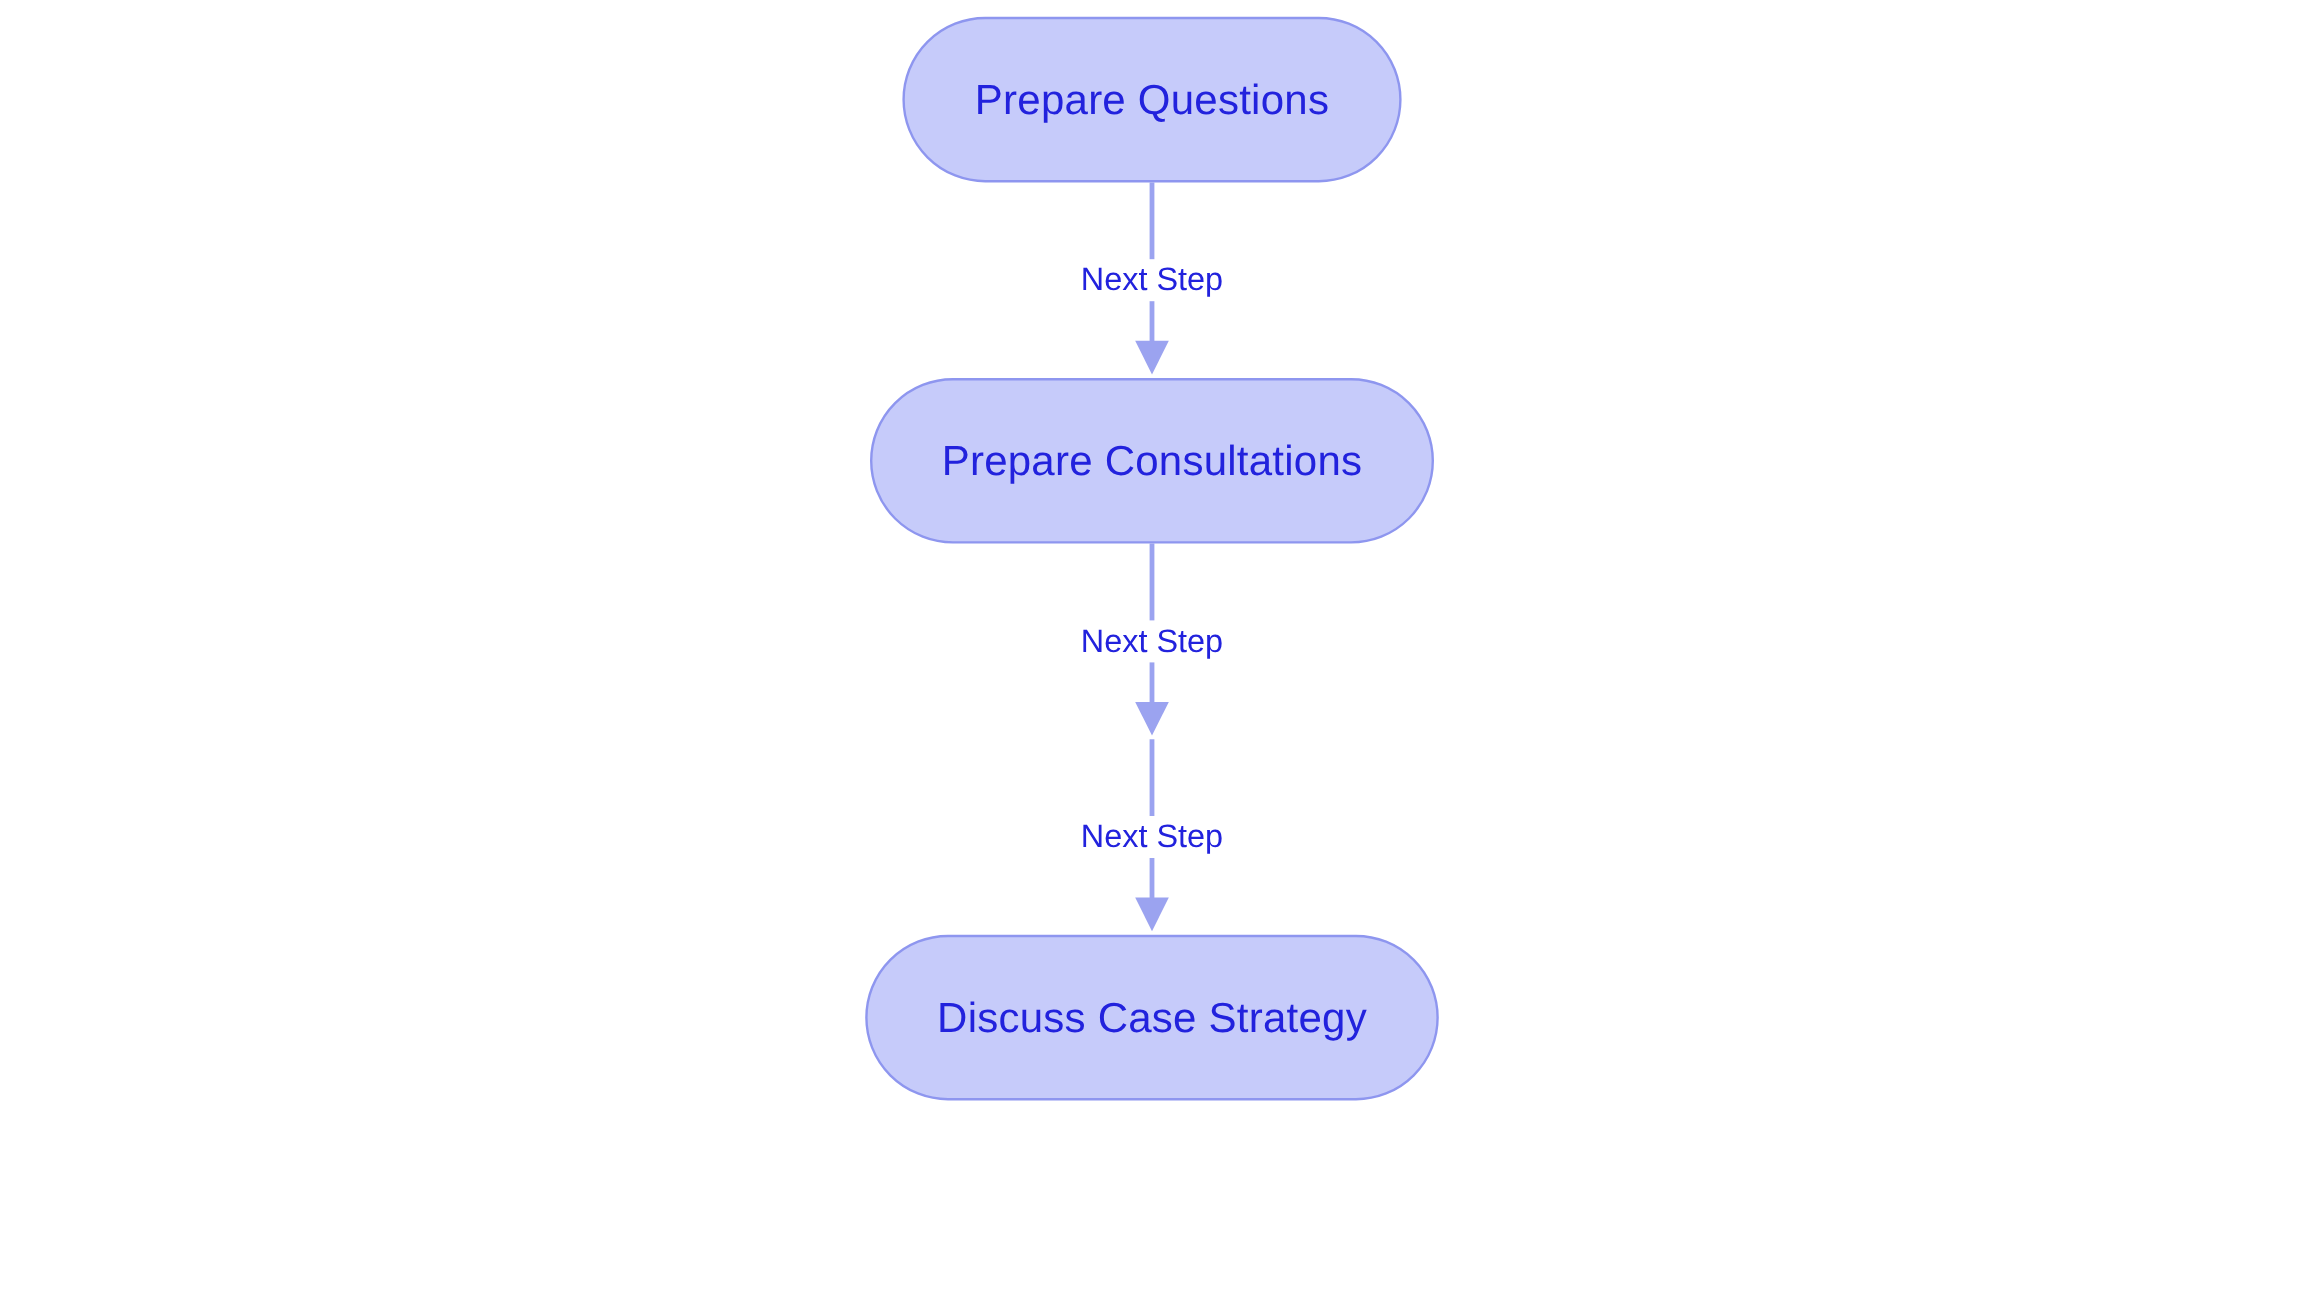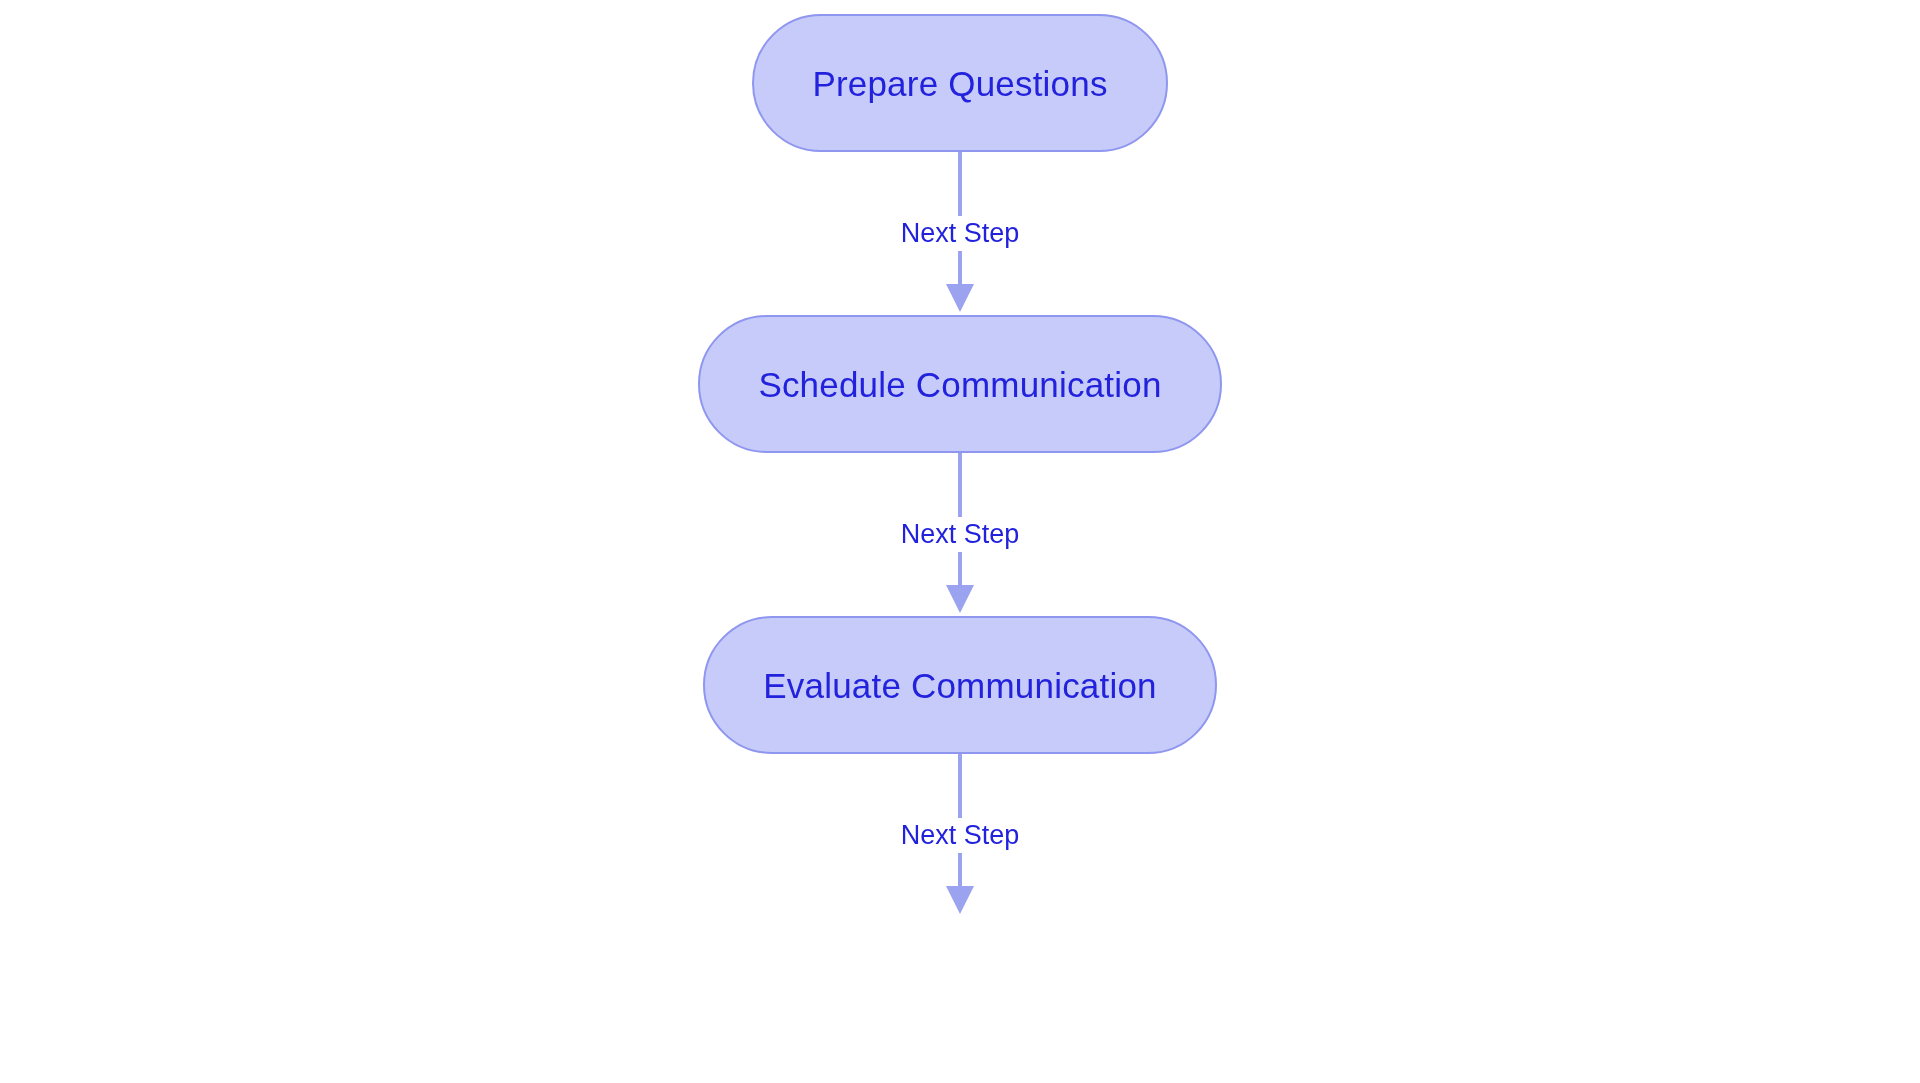--- a/index.html
+++ b/index.html
@@ -105,38 +105,38 @@
 
     <div class="connector">
       <svg viewBox="0 0 400 163" xmlns="http://www.w3.org/2000/svg" aria-hidden="true">
         <line x1="200" y1="0" x2="200" y2="140" stroke="#9ba3f0" stroke-width="4"></line>
         <polygon points="186,132 214,132 200,160" fill="#9ba3f0"></polygon>
       </svg>
       <span class="edge-label">Next Step</span>
     </div>
 
     <div class="node">
-      <span class="node-label">Schedule Communication</span>
-    </div>
-
-    <div class="connector">
-      <svg viewBox="0 0 400 163" xmlns="http://www.w3.org/2000/svg" aria-hidden="true">
-        <line x1="200" y1="0" x2="200" y2="140" stroke="#9ba3f0" stroke-width="4"></line>
-        <polygon points="186,132 214,132 200,160" fill="#9ba3f0"></polygon>
-      </svg>
-      <span class="edge-label">Next Step</span>
-    </div>
-
-    <div class="node">
-      <span class="node-label">Evaluate Communication</span>
+      <span class="node-label">Prepare Consultations</span>
     </div>
 
     <div class="connector">
       <svg viewBox="0 0 400 163" xmlns="http://www.w3.org/2000/svg" aria-hidden="true">
         <line x1="200" y1="0" x2="200" y2="140" stroke="#9ba3f0" stroke-width="4"></line>
         <polygon points="186,132 214,132 200,160" fill="#9ba3f0"></polygon>
       </svg>
       <span class="edge-label">Next Step</span>
     </div>
 
 
+    <div class="connector">
+      <svg viewBox="0 0 400 163" xmlns="http://www.w3.org/2000/svg" aria-hidden="true">
+        <line x1="200" y1="0" x2="200" y2="140" stroke="#9ba3f0" stroke-width="4"></line>
+        <polygon points="186,132 214,132 200,160" fill="#9ba3f0"></polygon>
+      </svg>
+      <span class="edge-label">Next Step</span>
+    </div>
+
+    <div class="node">
+      <span class="node-label">Discuss Case Strategy</span>
+    </div>
+
   </div>
 </div>
 
 </body></html>

